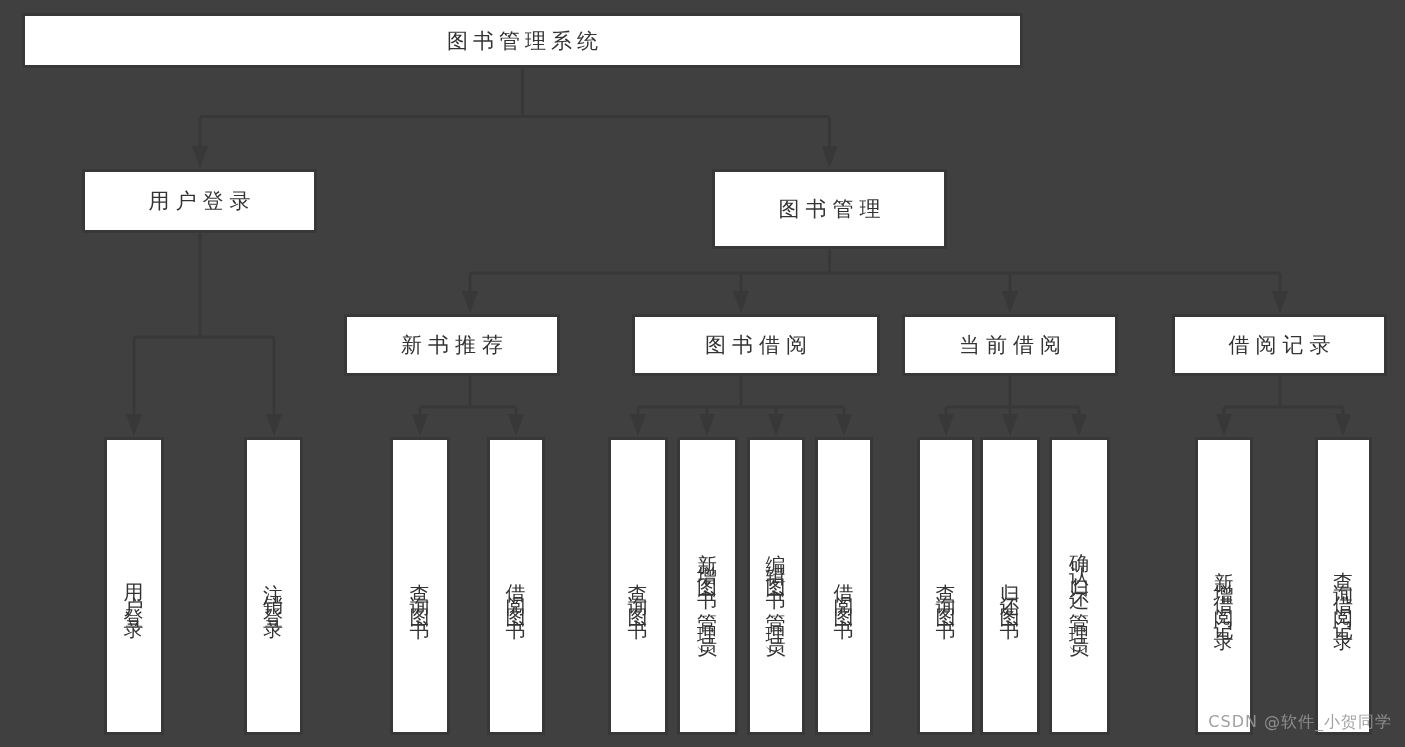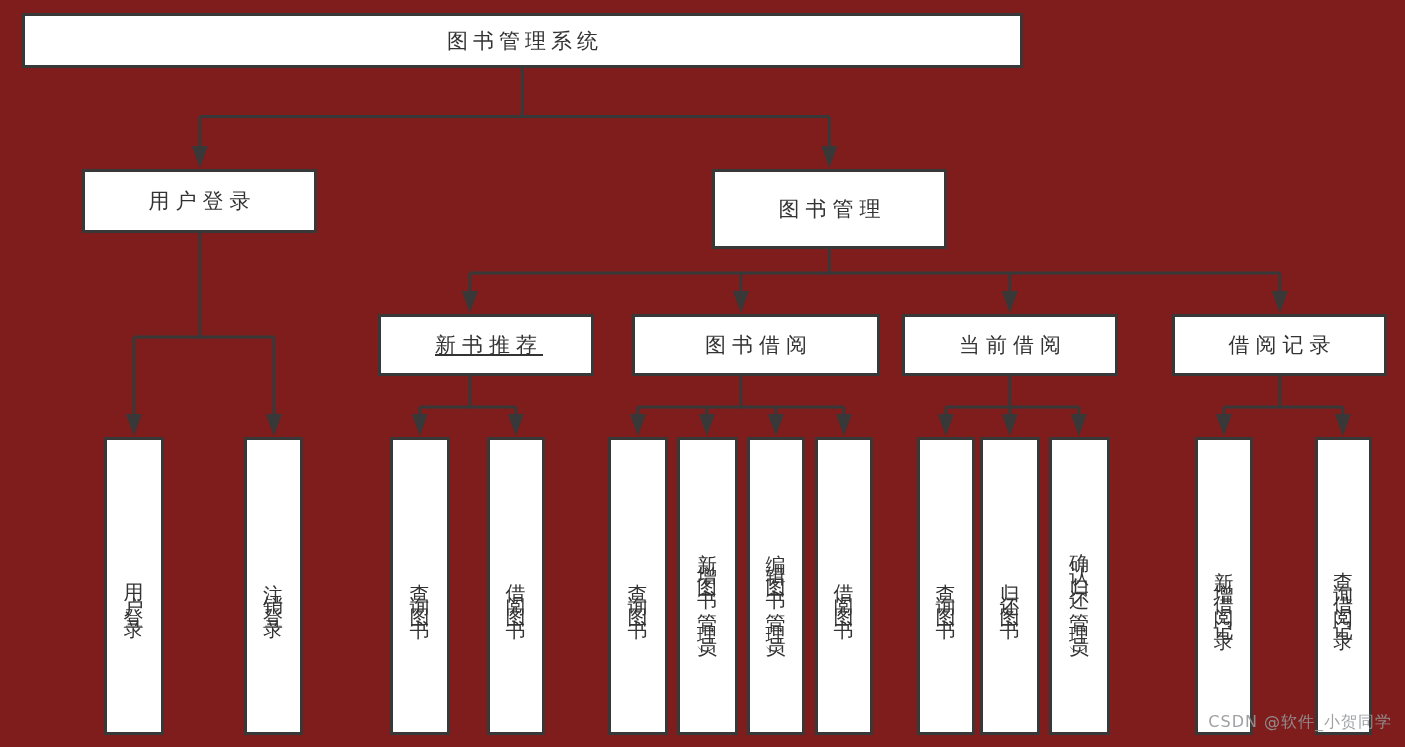--- a/index.html
+++ b/index.html
@@ -5,21 +5,21 @@
   html, body {
     margin: 0;
     padding: 0;
     background: #ffffff;
     font-family: "DejaVu Sans", "Liberation Sans", sans-serif;
   }
   .canvas {
     position: relative;
     width: 1405px;
     height: 747px;
-    background: #7f1d1d;
+    background: #404040;
     overflow: hidden;
   }
   svg.connectors {
     position: absolute;
     left: 0; top: 0;
     width: 1405px; height: 747px;
     z-index: 1;
   }
   .node {
     position: absolute;
@@ -135,21 +135,21 @@
     <span class="hlabel">图书管理系统</span>
   </div>
 
   <div class="node" style="left:82px; top:169px; width:235px; height:64px;">
     <span class="hlabel">用户登录</span>
   </div>
   <div class="node" style="left:712px; top:169px; width:235px; height:80px;text-align:center;">
     <span class="hlabel">图书管理</span>
   </div>
 
-  <div class="node" style="left:378px; top:314px; width:216px; height:62px;text-decoration:underline;">
+  <div class="node" style="left:344px; top:314px; width:216px; height:62px;">
     <span class="hlabel">新书推荐</span>
   </div>
   <div class="node" style="left:632px; top:314px; width:248px; height:62px;">
     <span class="hlabel">图书借阅</span>
   </div>
   <div class="node" style="left:1172px; top:314px; width:215px; height:62px;">
     <span class="hlabel">借阅记录</span>
   </div>
   <div class="node" style="left:902px; top:314px; width:216px; height:62px;">
     <span class="hlabel">当前借阅</span>

